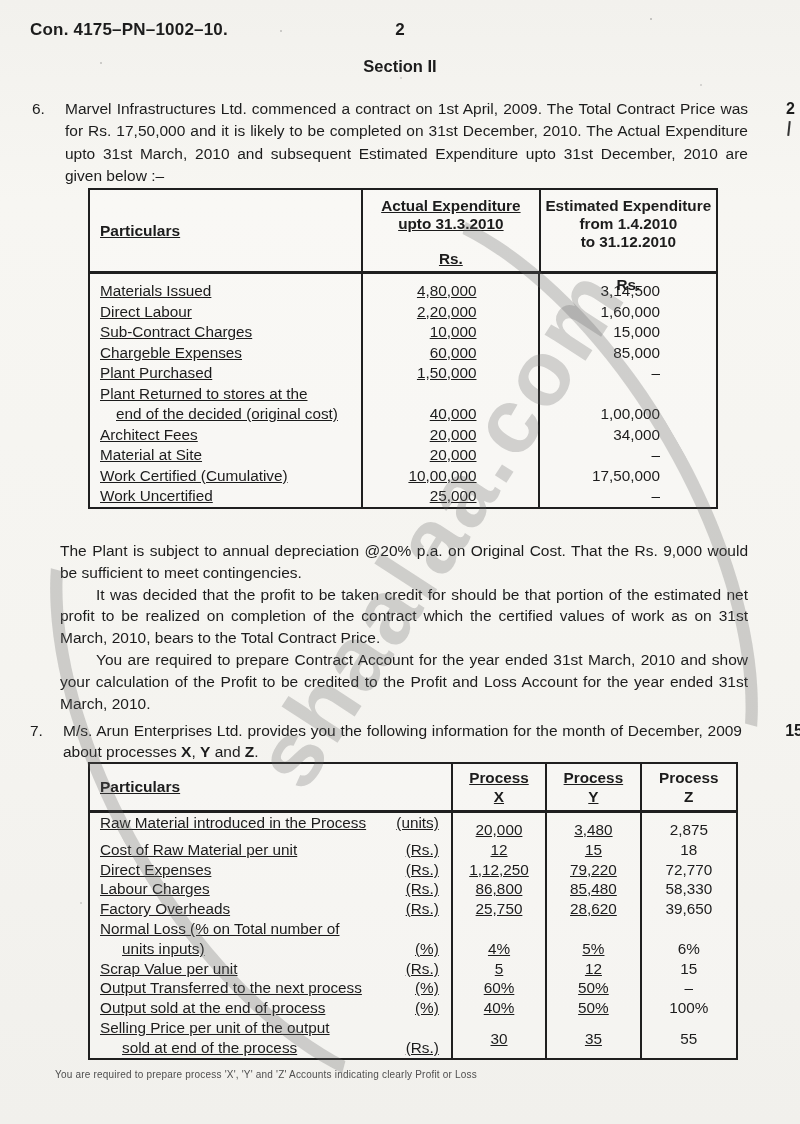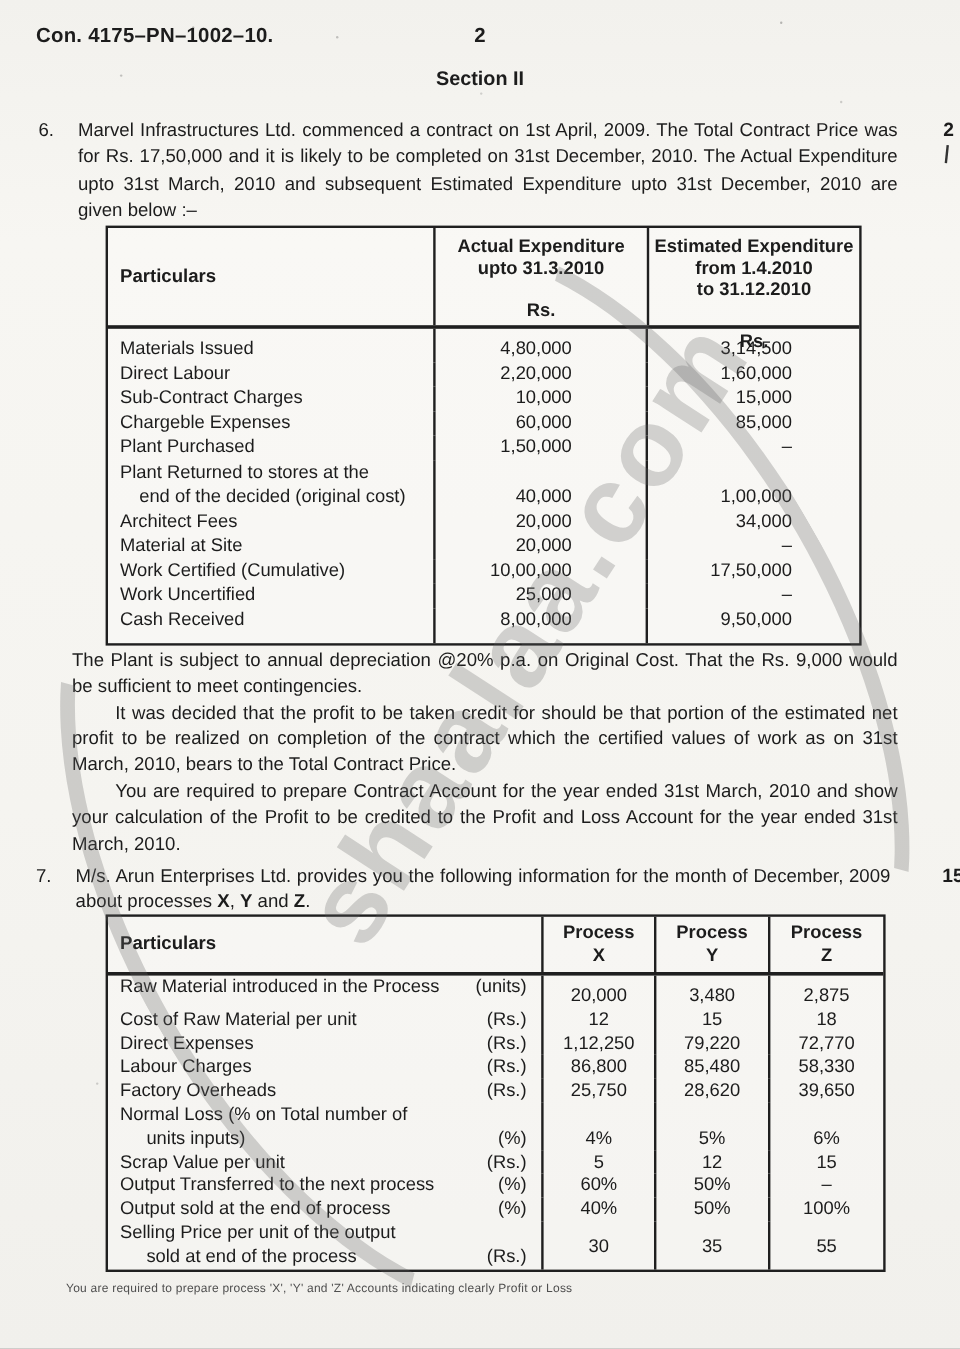--- a/index.html
+++ b/index.html
@@ -25,21 +25,21 @@
   .qnum { width:24px; flex:none; }
   .qtext { flex:1; text-align:justify; }
   .marks { position:absolute; font-weight:bold; font-size:16px; }
   .marks-q6 { top:100px; right:5px; }
   .marks-q7 { top:722px; right:-3px; }
   .mark-tick { position:absolute; top:121px; right:10px; width:2px; height:15px; background:#333; transform:rotate(6deg); }
   
   .tbl { position:absolute; background:rgba(255,255,255,0.25); border:2.5px solid #1f1f1f; font-size:15.3px; }
   .thead { display:flex; border-bottom:3px solid #1f1f1f; font-weight:bold; }
   .trow { display:flex; line-height:20.5px; }
-  .vline { border-right:2px solid #1f1f1f; }
+  .vline { border-right:2px solid #1f1f1f;text-decoration:underline; }
   
   .t1 { top:188px; left:88px; width:630px; }
   .t1 .thead { height:84px; }
   .t1h1 { width:274px; display:flex; align-items:center; padding-left:10px; font-size:15.5px; }
   .t1h2 { width:178px; display:flex; flex-direction:column; justify-content:space-between; text-align:center; padding:7px 2px 3px; }
   .t1h3 { width:176px; display:flex; flex-direction:column; justify-content:space-between; text-align:center; padding:7px 2px 3px;gap:25px; }
   .t1body { padding:0; }
   .t1l { width:274px; padding-left:10px; }
   .t1l .ind { padding-left:16px; }
   .t1v { display:flex; flex-direction:column; justify-content:flex-end; align-items:flex-end; }
@@ -166,25 +166,20 @@
       <div class="trow">
         <div class="t1l vline">Work Certified (Cumulative)</div>
         <div class="t1v t1a vline">10,00,000</div>
         <div class="t1v t1e">17,50,000</div>
       </div>
       <div class="trow">
         <div class="t1l vline">Work Uncertified</div>
         <div class="t1v t1a vline">25,000</div>
         <div class="t1v t1e">–</div>
       </div>
-      <div class="trow">
-        <div class="t1l vline pb">Cash Received</div>
-        <div class="t1v t1a vline pb">8,00,000</div>
-        <div class="t1v t1e pb">9,50,000</div>
-      </div>
     </div>
   </div>
 
   <div class="notes">
     <p>The Plant is subject to annual depreciation @20% p.a. on Original Cost. That the Rs. 9,000 would be sufficient to meet contingencies.</p>
     <p class="indent">It was decided that the profit to be taken credit for should be that portion of the estimated net profit to be realized on completion of the contract which the certified values of work as on 31st March, 2010, bears to the Total Contract Price.</p>
     <p class="indent">You are required to prepare Contract Account for the year ended 31st March, 2010 and show your calculation of the Profit to be credited to the Profit and Loss Account for the year ended 31st March, 2010.</p>
   </div>
 
   <div class="qblock q7">

